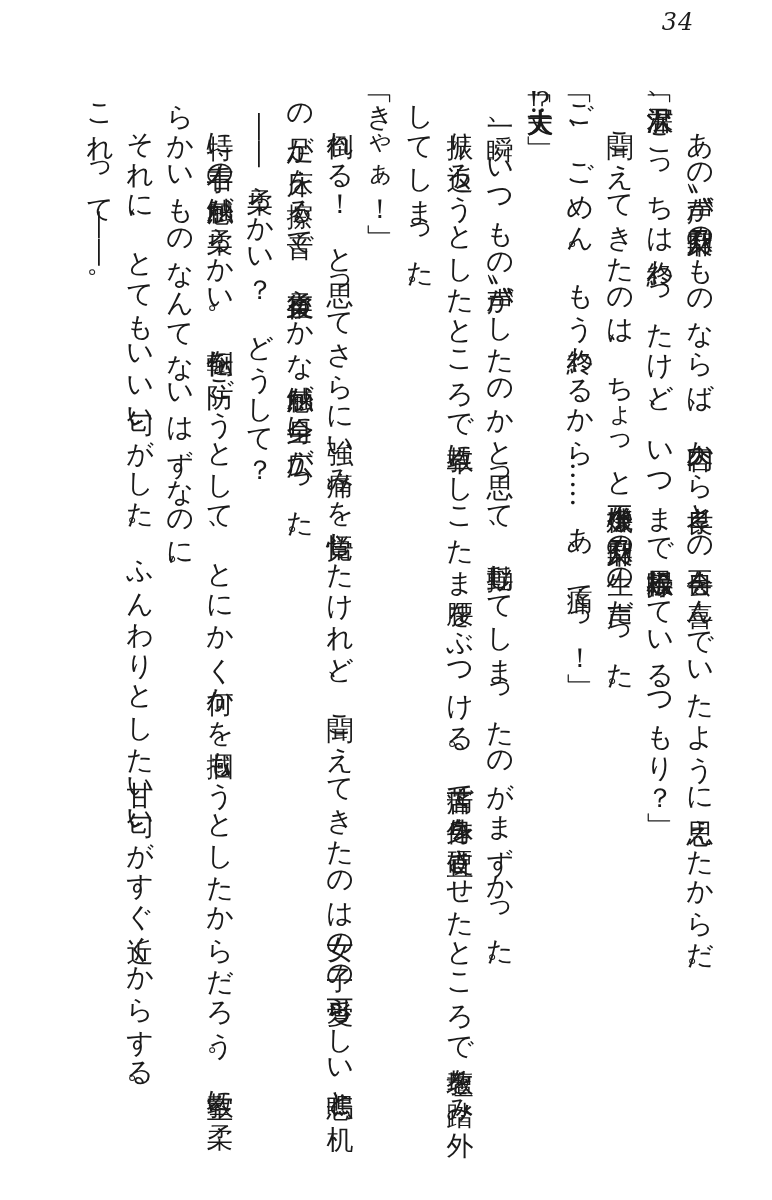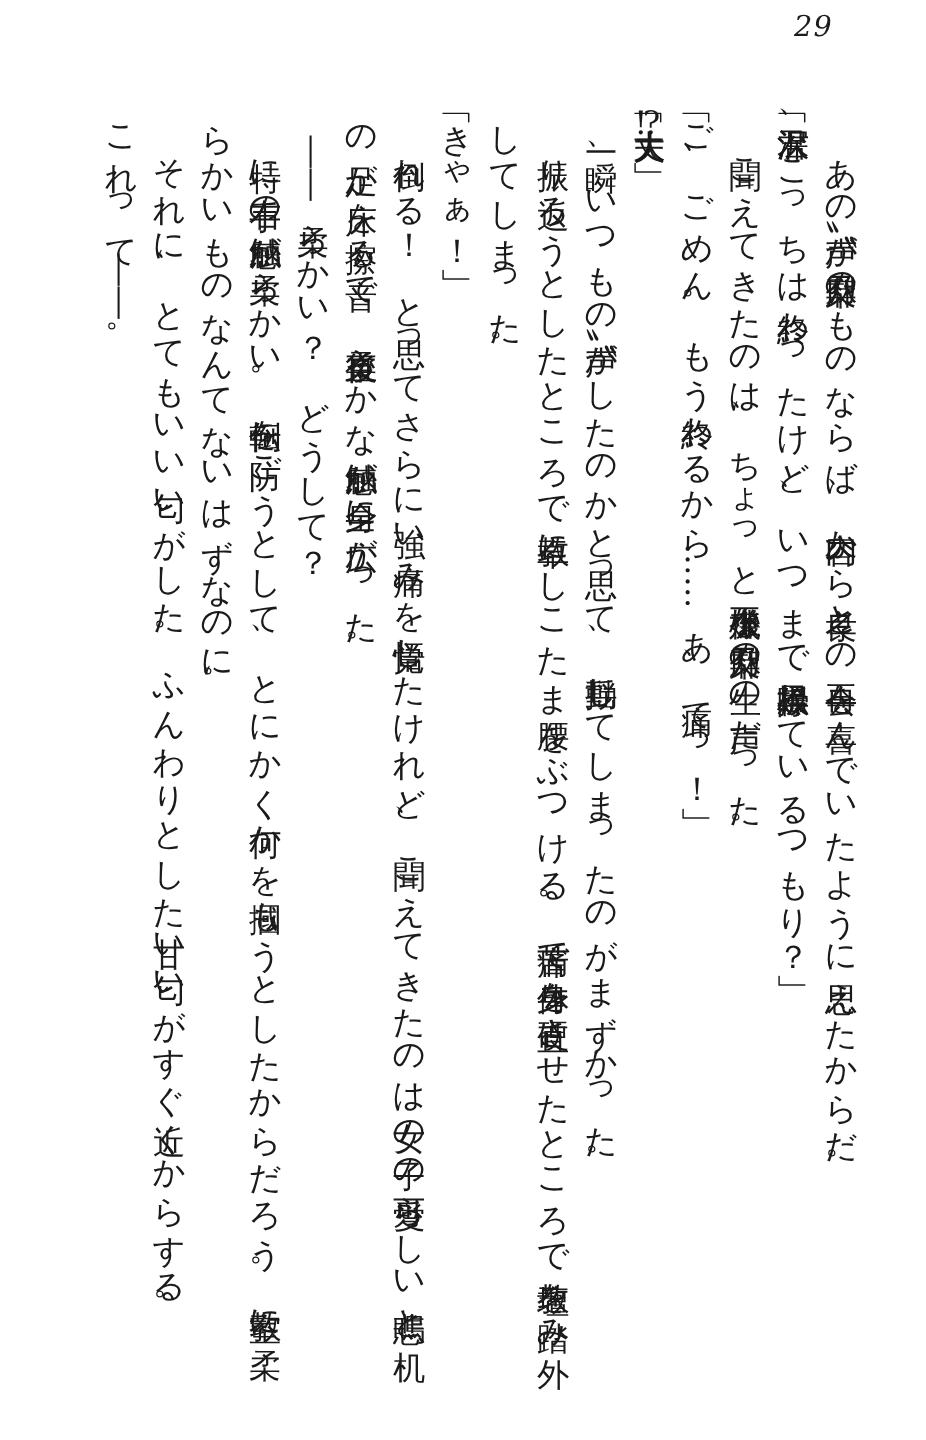--- a/index.html
+++ b/index.html
@@ -45,21 +45,21 @@
     padding: 0;
   }
   .text-block p.indent {
     text-indent: 1em;
   }
 </style>
 </head>
 <body>
 
 <div class="page">
-  <div class="page-number">29</div>
+  <div class="page-number">34</div>
 
   <div class="text-block">
     <p class="indent">あの〝声〟が麻梨乃のものならば、内容から良孝との再会を喜んでいたように思えたからだ。</p>
     <p>「深沢君、こっちは終わったけど、いつまで黒板掃除しているつもり？」</p>
     <p class="indent">聞こえてきたのは、ちょっと不機嫌な麻梨乃の生の声だった。</p>
     <p>「ご、ごめん。もう終わるから……あ、痛てっ！」</p>
     <p>「大丈夫⁉」</p>
     <p class="indent">一瞬、いつもの〝声〟がしたのかと思って、動揺してしまったのがまずかった。</p>
     <p class="indent">振り返ろうとしたところで教卓にしこたま腰をぶつける。苦痛で身体を硬直させたところで教壇を踏み外してしまった。</p>
     <p>「きゃぁ！」</p>

